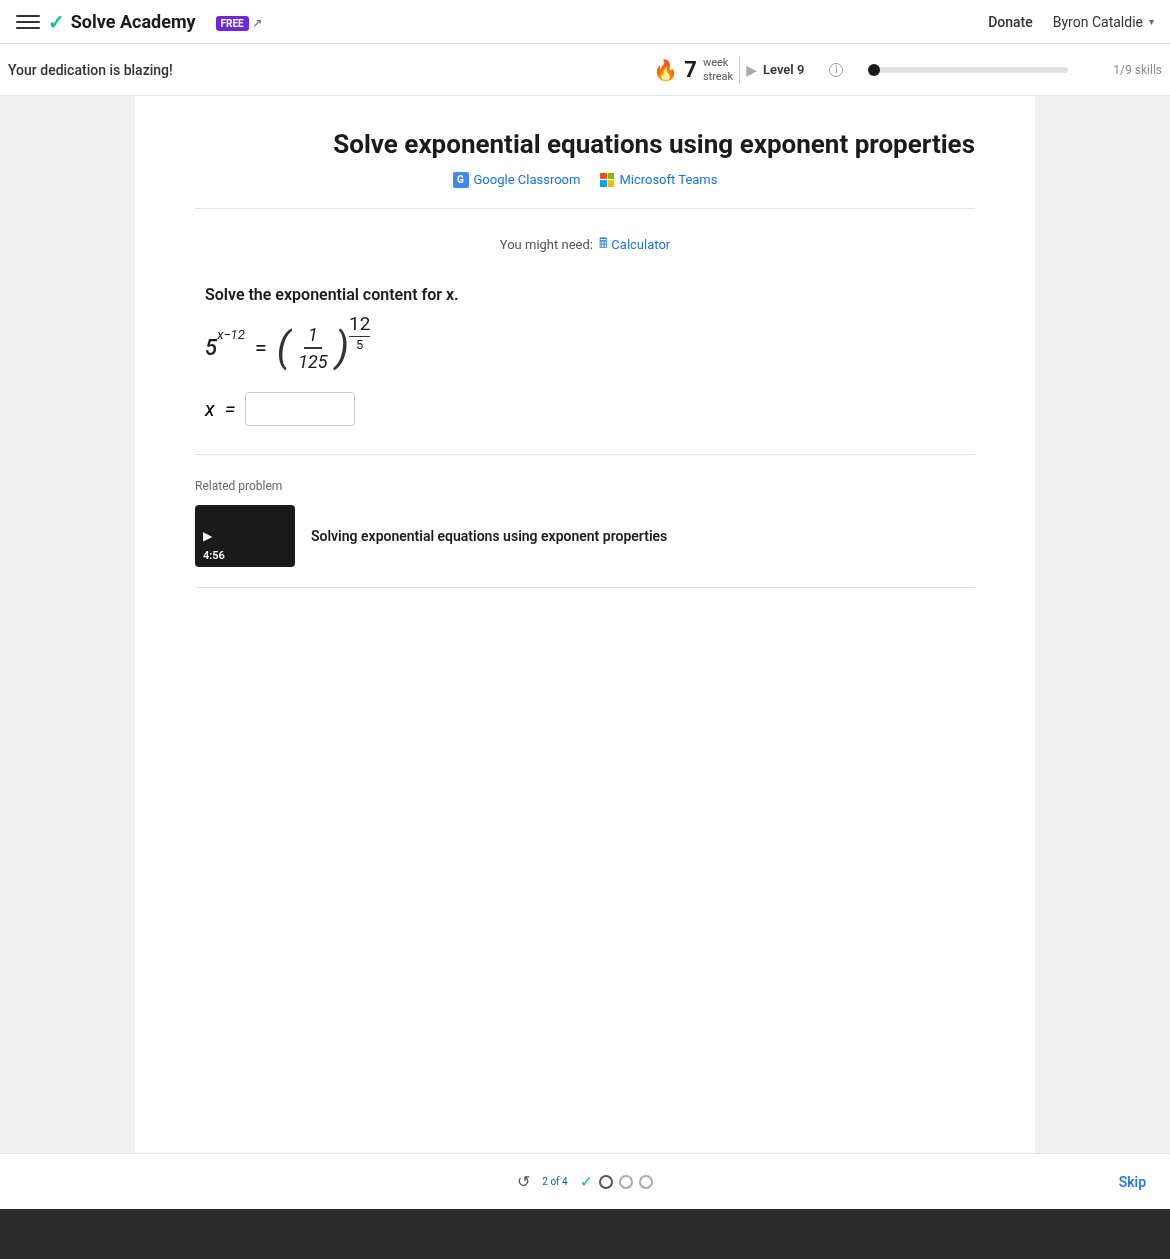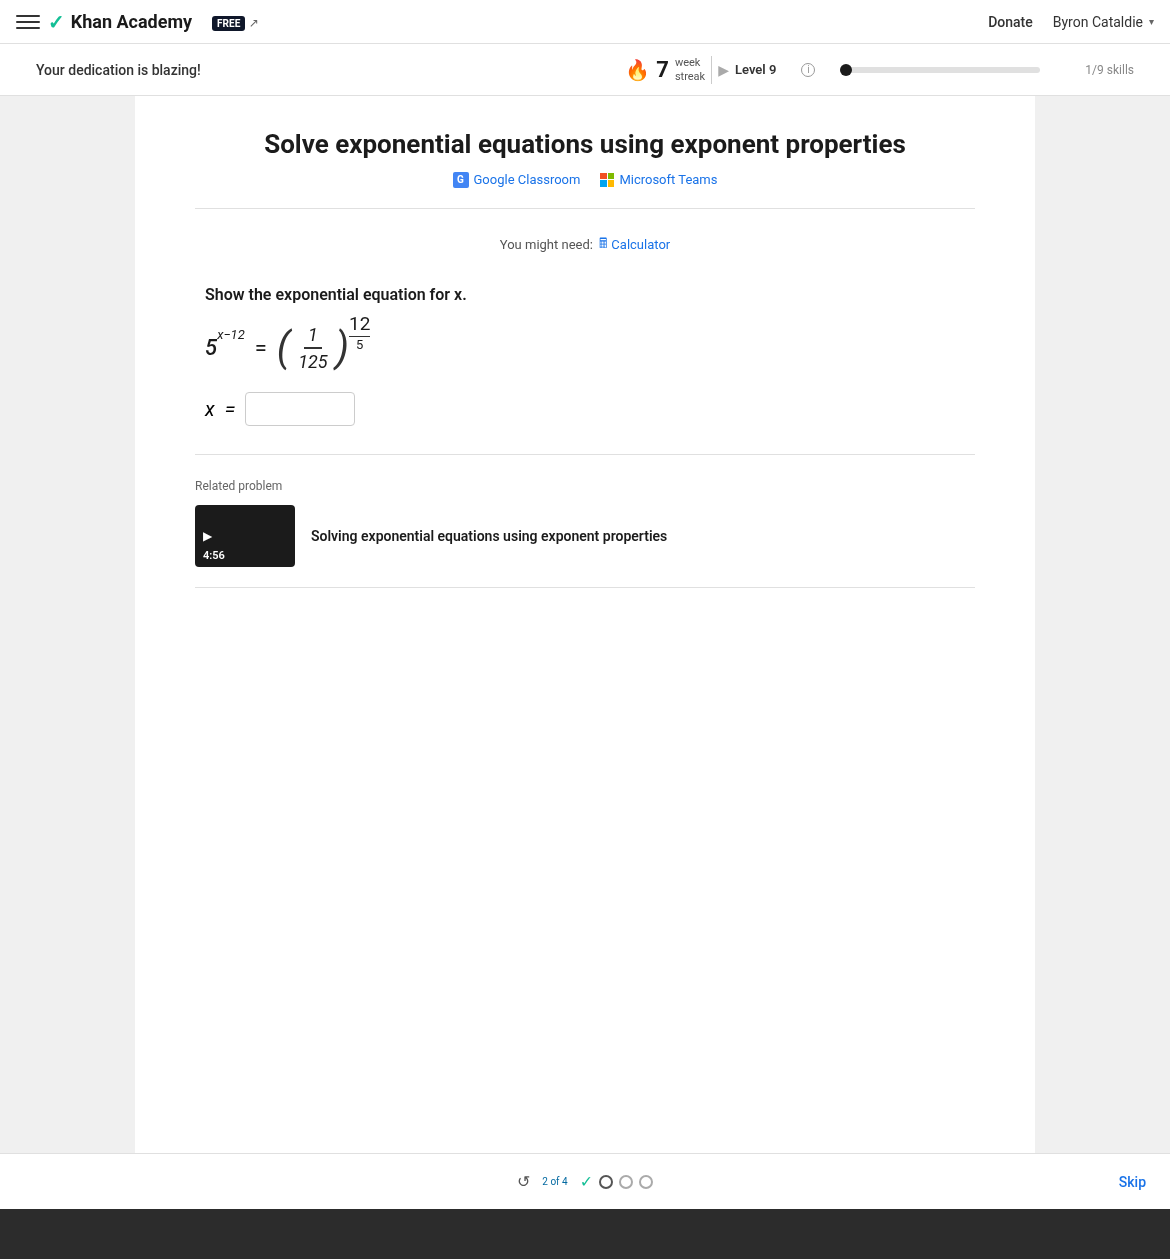--- a/index.html
+++ b/index.html
@@ -60,21 +60,21 @@
       gap: 16px;
       margin-left: 8px;
     }
     .nav-link {
       font-size: 14px;
       color: #333;
       text-decoration: none;
       cursor: pointer;
     }
     .nav-badge {
-      background: #0f172a;
+      background: #6d28d9;
       color: #fff;
       font-size: 10px;
       font-weight: 700;
       padding: 2px 5px;
       border-radius: 3px;
       margin-left: 4px;
     }
     .nav-external {
       font-size: 12px;
       color: #666;
@@ -103,21 +103,21 @@
       font-size: 10px;
       color: #666;
     }
 
     
     .streak-bar {
       background: #fff;
       height: 52px;
       display: flex;
       align-items: center;
-      padding: 0 36px;
+      padding: 0 8px;
       border-bottom: 1px solid #e0e0e0;
       gap: 24px;
     }
     .dedication-text {
       font-size: 14px;
       color: #333;
       font-weight: 500;
       flex: 0 0 auto;
     }
     .streak-info {
@@ -203,21 +203,21 @@
       padding: 32px 60px 40px 60px;
       max-width: 900px;
       margin: 0 auto;
       width: 100%;
     }
 
     .page-title {
       font-size: 26px;
       font-weight: 700;
       color: #1b1b1b;
-      text-align: center;
+      text-align: right;
       margin-bottom: 10px;
       line-height: 1.3;
     }
 
     .share-links {
       display: flex;
       justify-content: center;
       gap: 20px;
       margin-bottom: 20px;
     }
@@ -545,21 +545,21 @@
 
 <nav class="navbar">
   <div class="navbar-left">
     <div class="menu-icon">
       <span></span>
         <span></span>
         <span></span>
     </div>
     <div class="brand">
       <span class="brand-check">✓</span>
-      <span>Khan Academy</span>
+      <span>Solve Academy</span>
     </div>
     <div class="nav-links">
       <a class="nav-link">
         <span></span>
         <span class="nav-badge">FREE</span>
         <span class="nav-external">↗</span>
       </a>
     </div>
   </div>
   <div class="navbar-right">
@@ -617,21 +617,21 @@
 
   <div class="you-might-need">
     <span>You might need:</span>
     <a class="calculator-link">
       <span class="calc-icon-small">🖩</span>
       <span>Calculator</span>
     </a>
   </div>
 
   <div class="equation-block">
-    <p class="problem-instruction">Show the exponential equation for x.</p>
+    <p class="problem-instruction">Solve the exponential content for x.</p>
 
     
     <div class="math-equation">
 
       <div class="base-term">
         <span class="base-num">5</span>
         <sup class="superscript">x−12</sup>
       </div>
       <span class="equals-sign">=</span>
 

